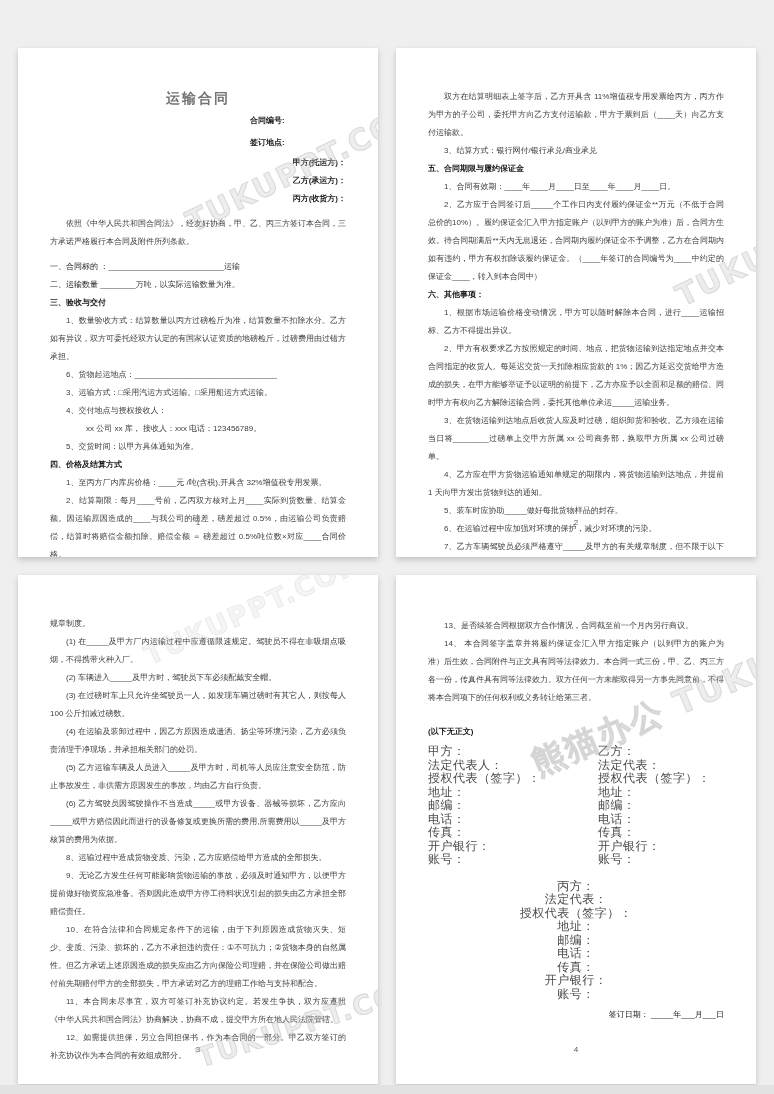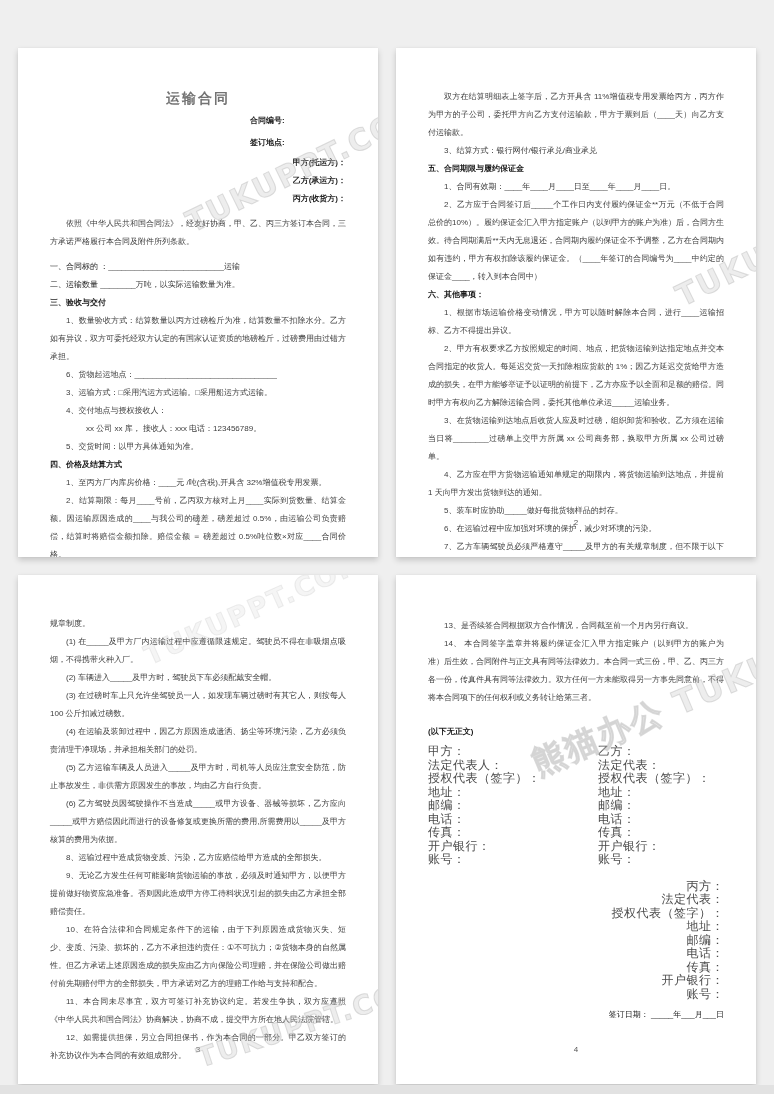--- a/index.html
+++ b/index.html
@@ -36,21 +36,21 @@
   .b-gap-s{height:7px;}
   .b-mix{text-align:left;}
   .b-mix .lead{font-weight:normal;color:#1a1a1a;}
   .b-cols{display:flex;text-align:left;margin-top:4px;}
   .b-cols .col{width:170px;flex:0 0 170px;}
   .b-cols .col.right{width:126px;flex:1;}
   .f-line{
     font-family:"Liberation Serif","DejaVu Serif",serif;
     font-size:12px;line-height:13.5px;color:#4a4a4a;letter-spacing:.5px;
   }
-  .b-fields{text-align:right;margin-top:13px;}
+  .b-fields{text-align:center;margin-top:13px;}
   .b-date{font-weight:normal;color:#222;text-align:right;margin-left:172px;margin-top:5px;}
   .pagenum{
     position:absolute;bottom:30px;left:0;width:100%;text-align:center;
     font-size:8px;color:#555;
   }
   .wm{
     position:absolute;font-weight:bold;white-space:nowrap;pointer-events:none;
     font-family:"DejaVu Sans",sans-serif;
     color:rgba(195,195,195,.30);
     -webkit-text-stroke:1px rgba(178,178,178,.42);

